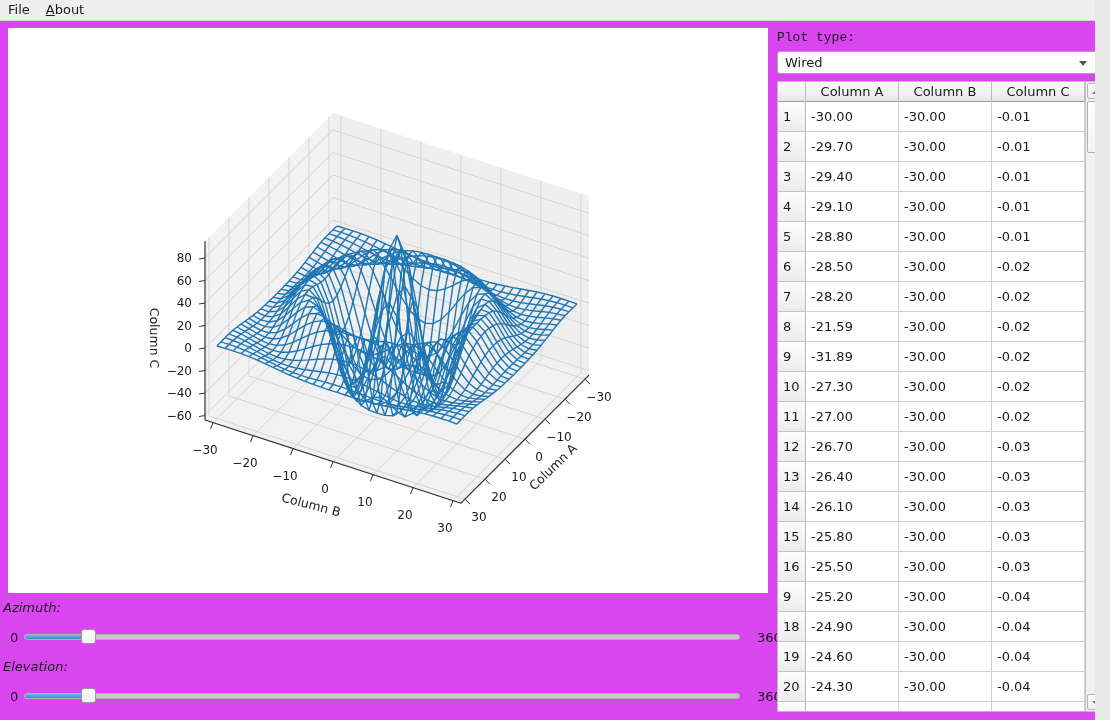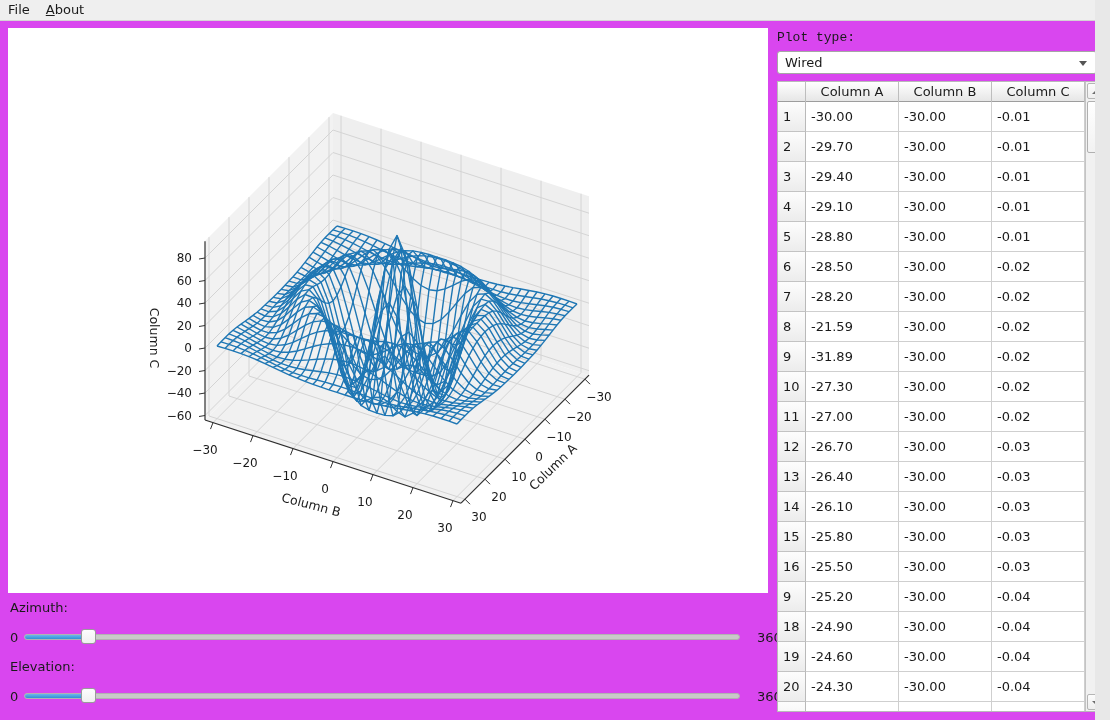--- a/index.html
+++ b/index.html
@@ -8,21 +8,21 @@
        overflow:hidden;user-select:none;}
   
   .menubar{position:absolute;left:0;top:0;width:1110px;height:20px;background:#efefef;
            border-bottom:1px solid #d4d4d4;display:flex;align-items:center;}
   .menu-item{padding:1px 8px;height:18px;line-height:18px;cursor:default;}
   .menu-item u{text-decoration:underline;}
   
   .figure{position:absolute;left:8px;top:28px;width:760px;height:565px;background:#ffffff;}
   .figure svg{display:block;}
   
-  .ctl-label{position:absolute;left:10px;height:15px;line-height:15px;}
+  .ctl-label{position:absolute;left:3px;height:15px;line-height:15px;font-style:italic;}
   .slider-row{position:absolute;left:0;width:768px;height:16px;}
   .slider-min{position:absolute;left:10px;top:1px;}
   .slider-max{position:absolute;left:745px;top:1px;margin-left:12px;}
   .slider{position:absolute;left:24px;top:0;width:716px;height:16px;cursor:pointer;}
   .slider .track{position:absolute;left:0;top:5px;width:100%;height:6px;background:#c9c9c9;
                  border:1px solid #b2b2b2;border-radius:3px;box-sizing:border-box;}
   .slider .fill{position:absolute;left:0;top:0;height:100%;background:linear-gradient(#6cb7ea,#3090d6);
                 border-radius:3px 0 0 3px;}
   .slider .thumb{position:absolute;top:0;width:15px;height:15px;background:linear-gradient(#fdfdfd,#f0f0f0);
                  border:1px solid #9a9a9a;border-radius:3px;box-sizing:border-box;}

